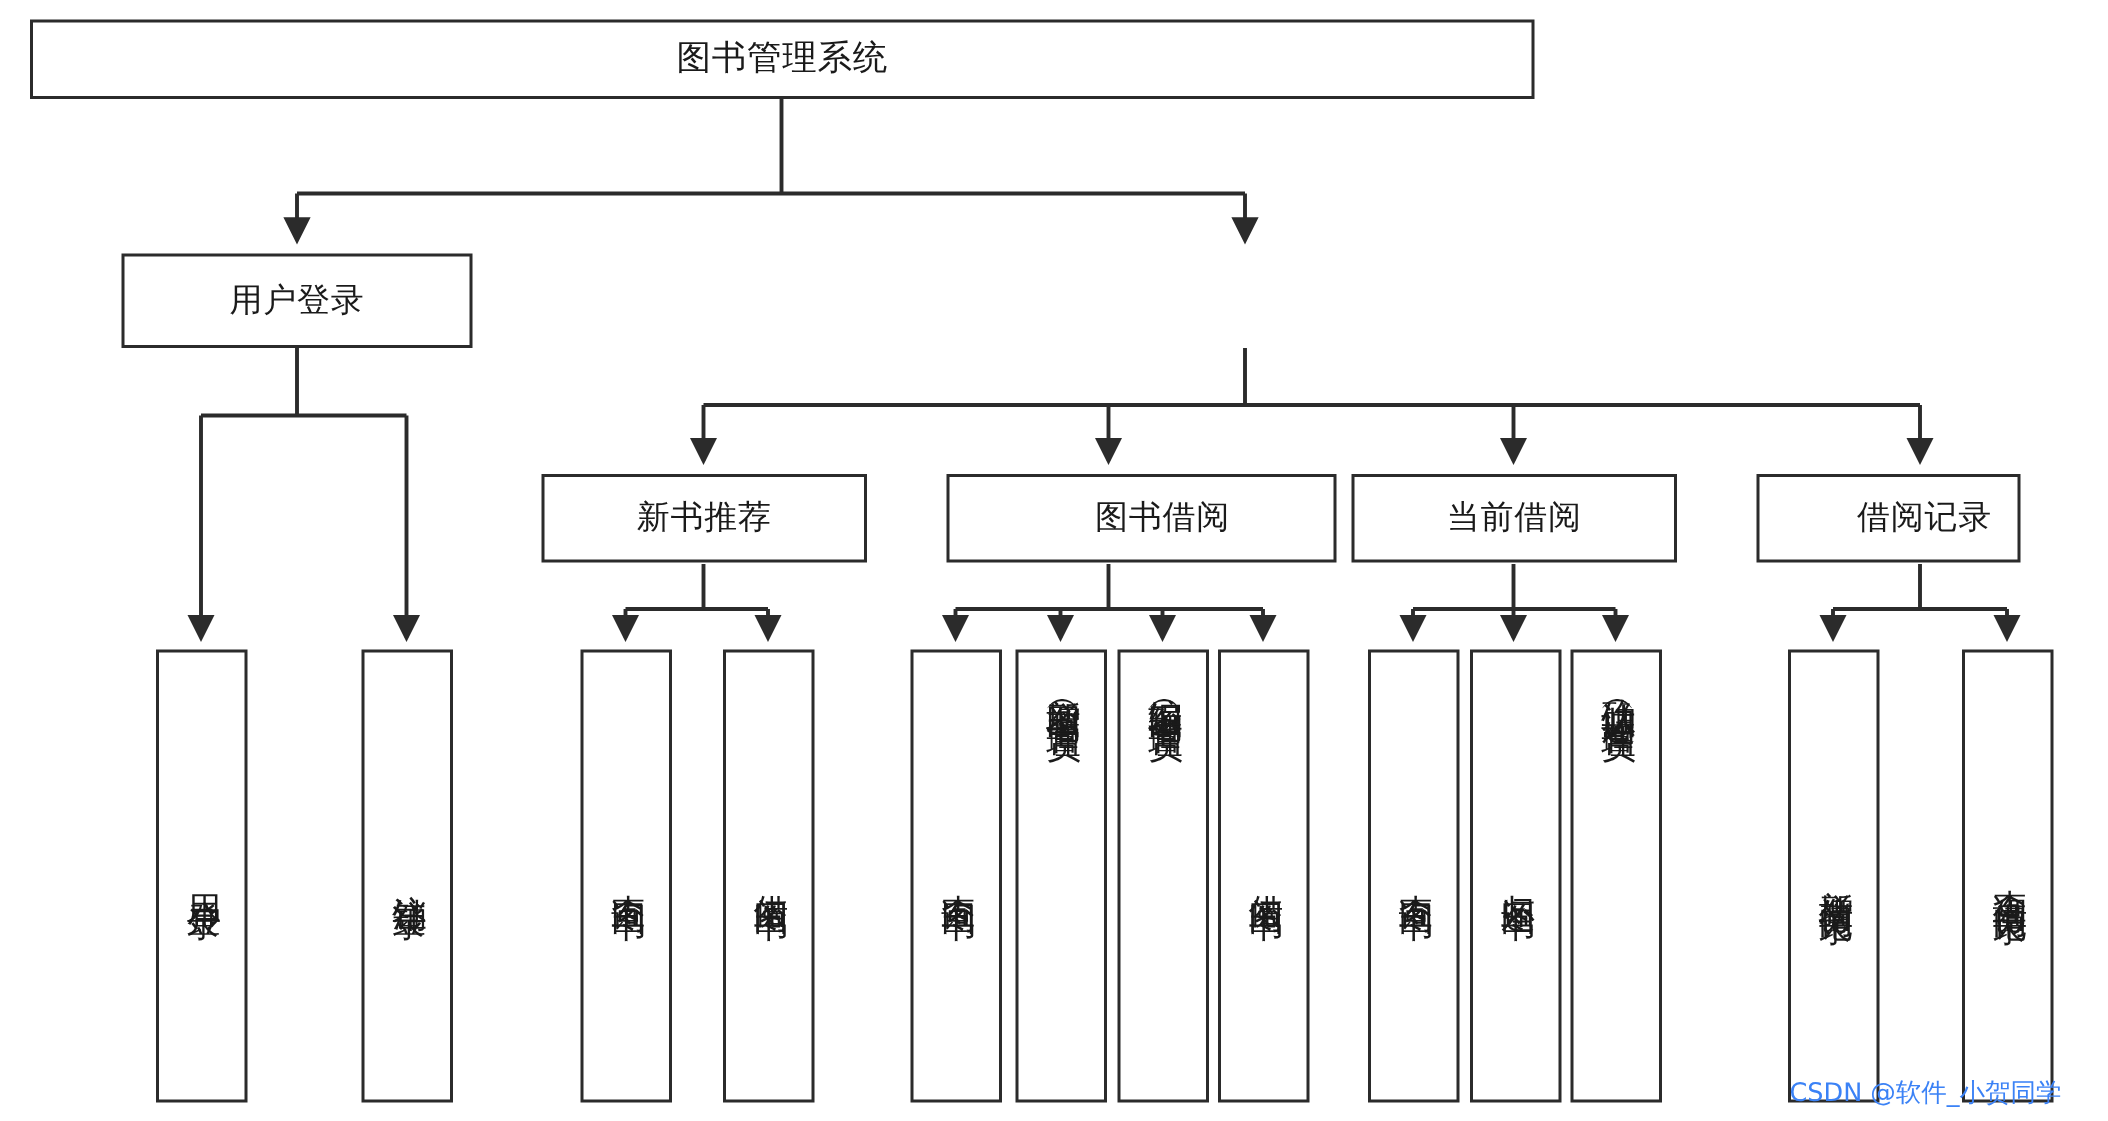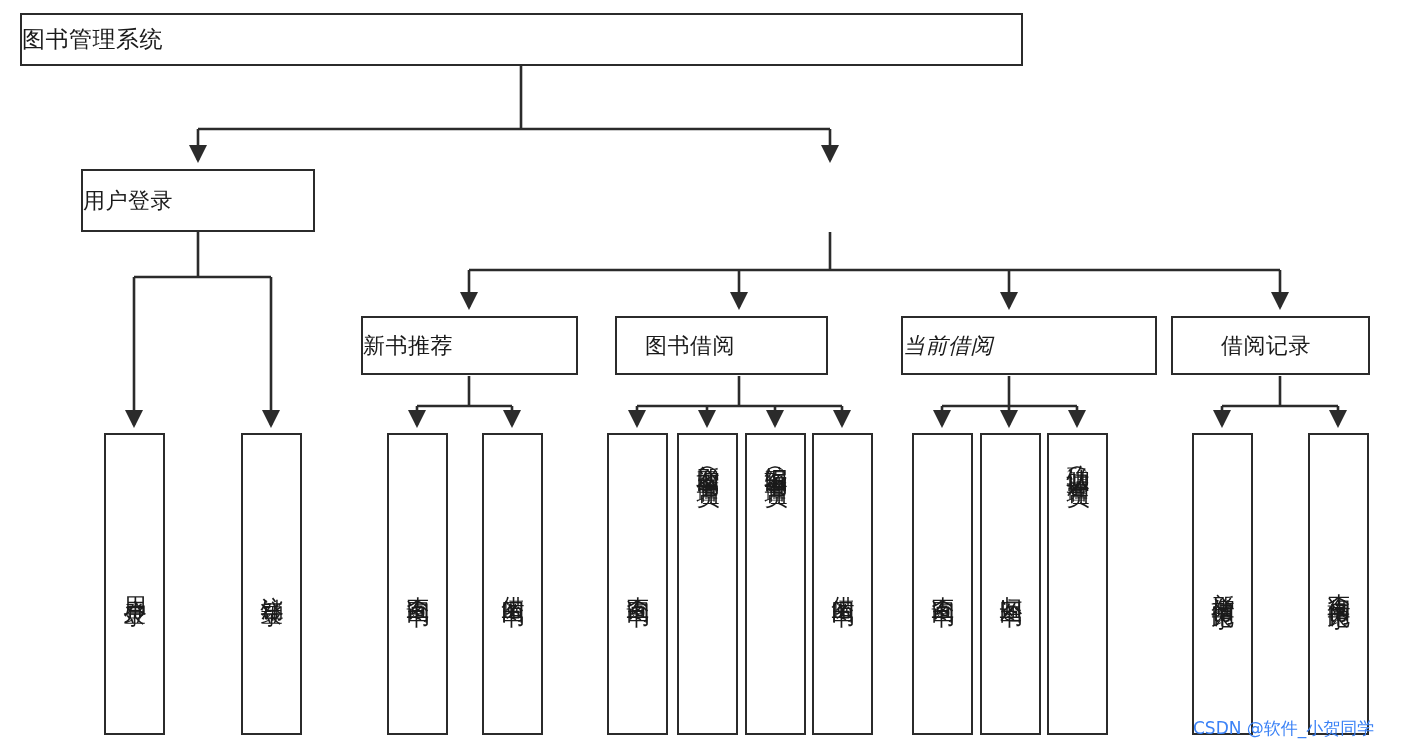--- a/index.html
+++ b/index.html
@@ -28,20 +28,21 @@
     pointer-events: none;
   }
   .node {
     position: absolute;
     box-sizing: border-box;
     border: 2.5px solid #2b2b2b;
     background: #ffffff;
     color: #1a1a1a;
     display: flex;
     align-items: center;
+    justify-content: center;
     z-index: 2;
   }
   .node .label {
     font-size: 22px;
     line-height: 1.25;
     letter-spacing: 0.5px;
     white-space: nowrap;
   }
   
   .node.root .label { font-size: 23px; }
@@ -133,27 +134,27 @@
     <span class="label">图书管理系统</span>
   </div>
 
   <div class="node" style="left:81px; top:169px; width:234px; height:63px;">
     <span class="label">用户登录</span>
   </div>
 
   <div class="node" style="left:361px; top:316px; width:217px; height:59px;">
     <span class="label">新书推荐</span>
   </div>
-  <div class="node" style="left:615px; top:316px; width:213px; height:59px;padding-left:28px;">
+  <div class="node" style="left:631px; top:316px; width:260px; height:59px;padding-left:28px;">
     <span class="label">图书借阅</span>
   </div>
-  <div class="node" style="left:901px; top:316px; width:256px; height:59px;font-style:italic;">
+  <div class="node" style="left:901px; top:316px; width:217px; height:59px;">
     <span class="label">当前借阅</span>
   </div>
-  <div class="node" style="left:1171px; top:316px; width:199px; height:59px;padding-left:48px;">
+  <div class="node" style="left:1171px; top:316px; width:176px; height:59px;padding-left:48px;">
     <span class="label">借阅记录</span>
   </div>
 
   <div class="node vertical centered" style="left:104px; top:433px; width:61px; height:302px;">
     <span class="label">用户登录</span>
   </div>
   <div class="node vertical centered" style="left:241px; top:433px; width:61px; height:302px;">
     <span class="label">注销登录</span>
   </div>
 

